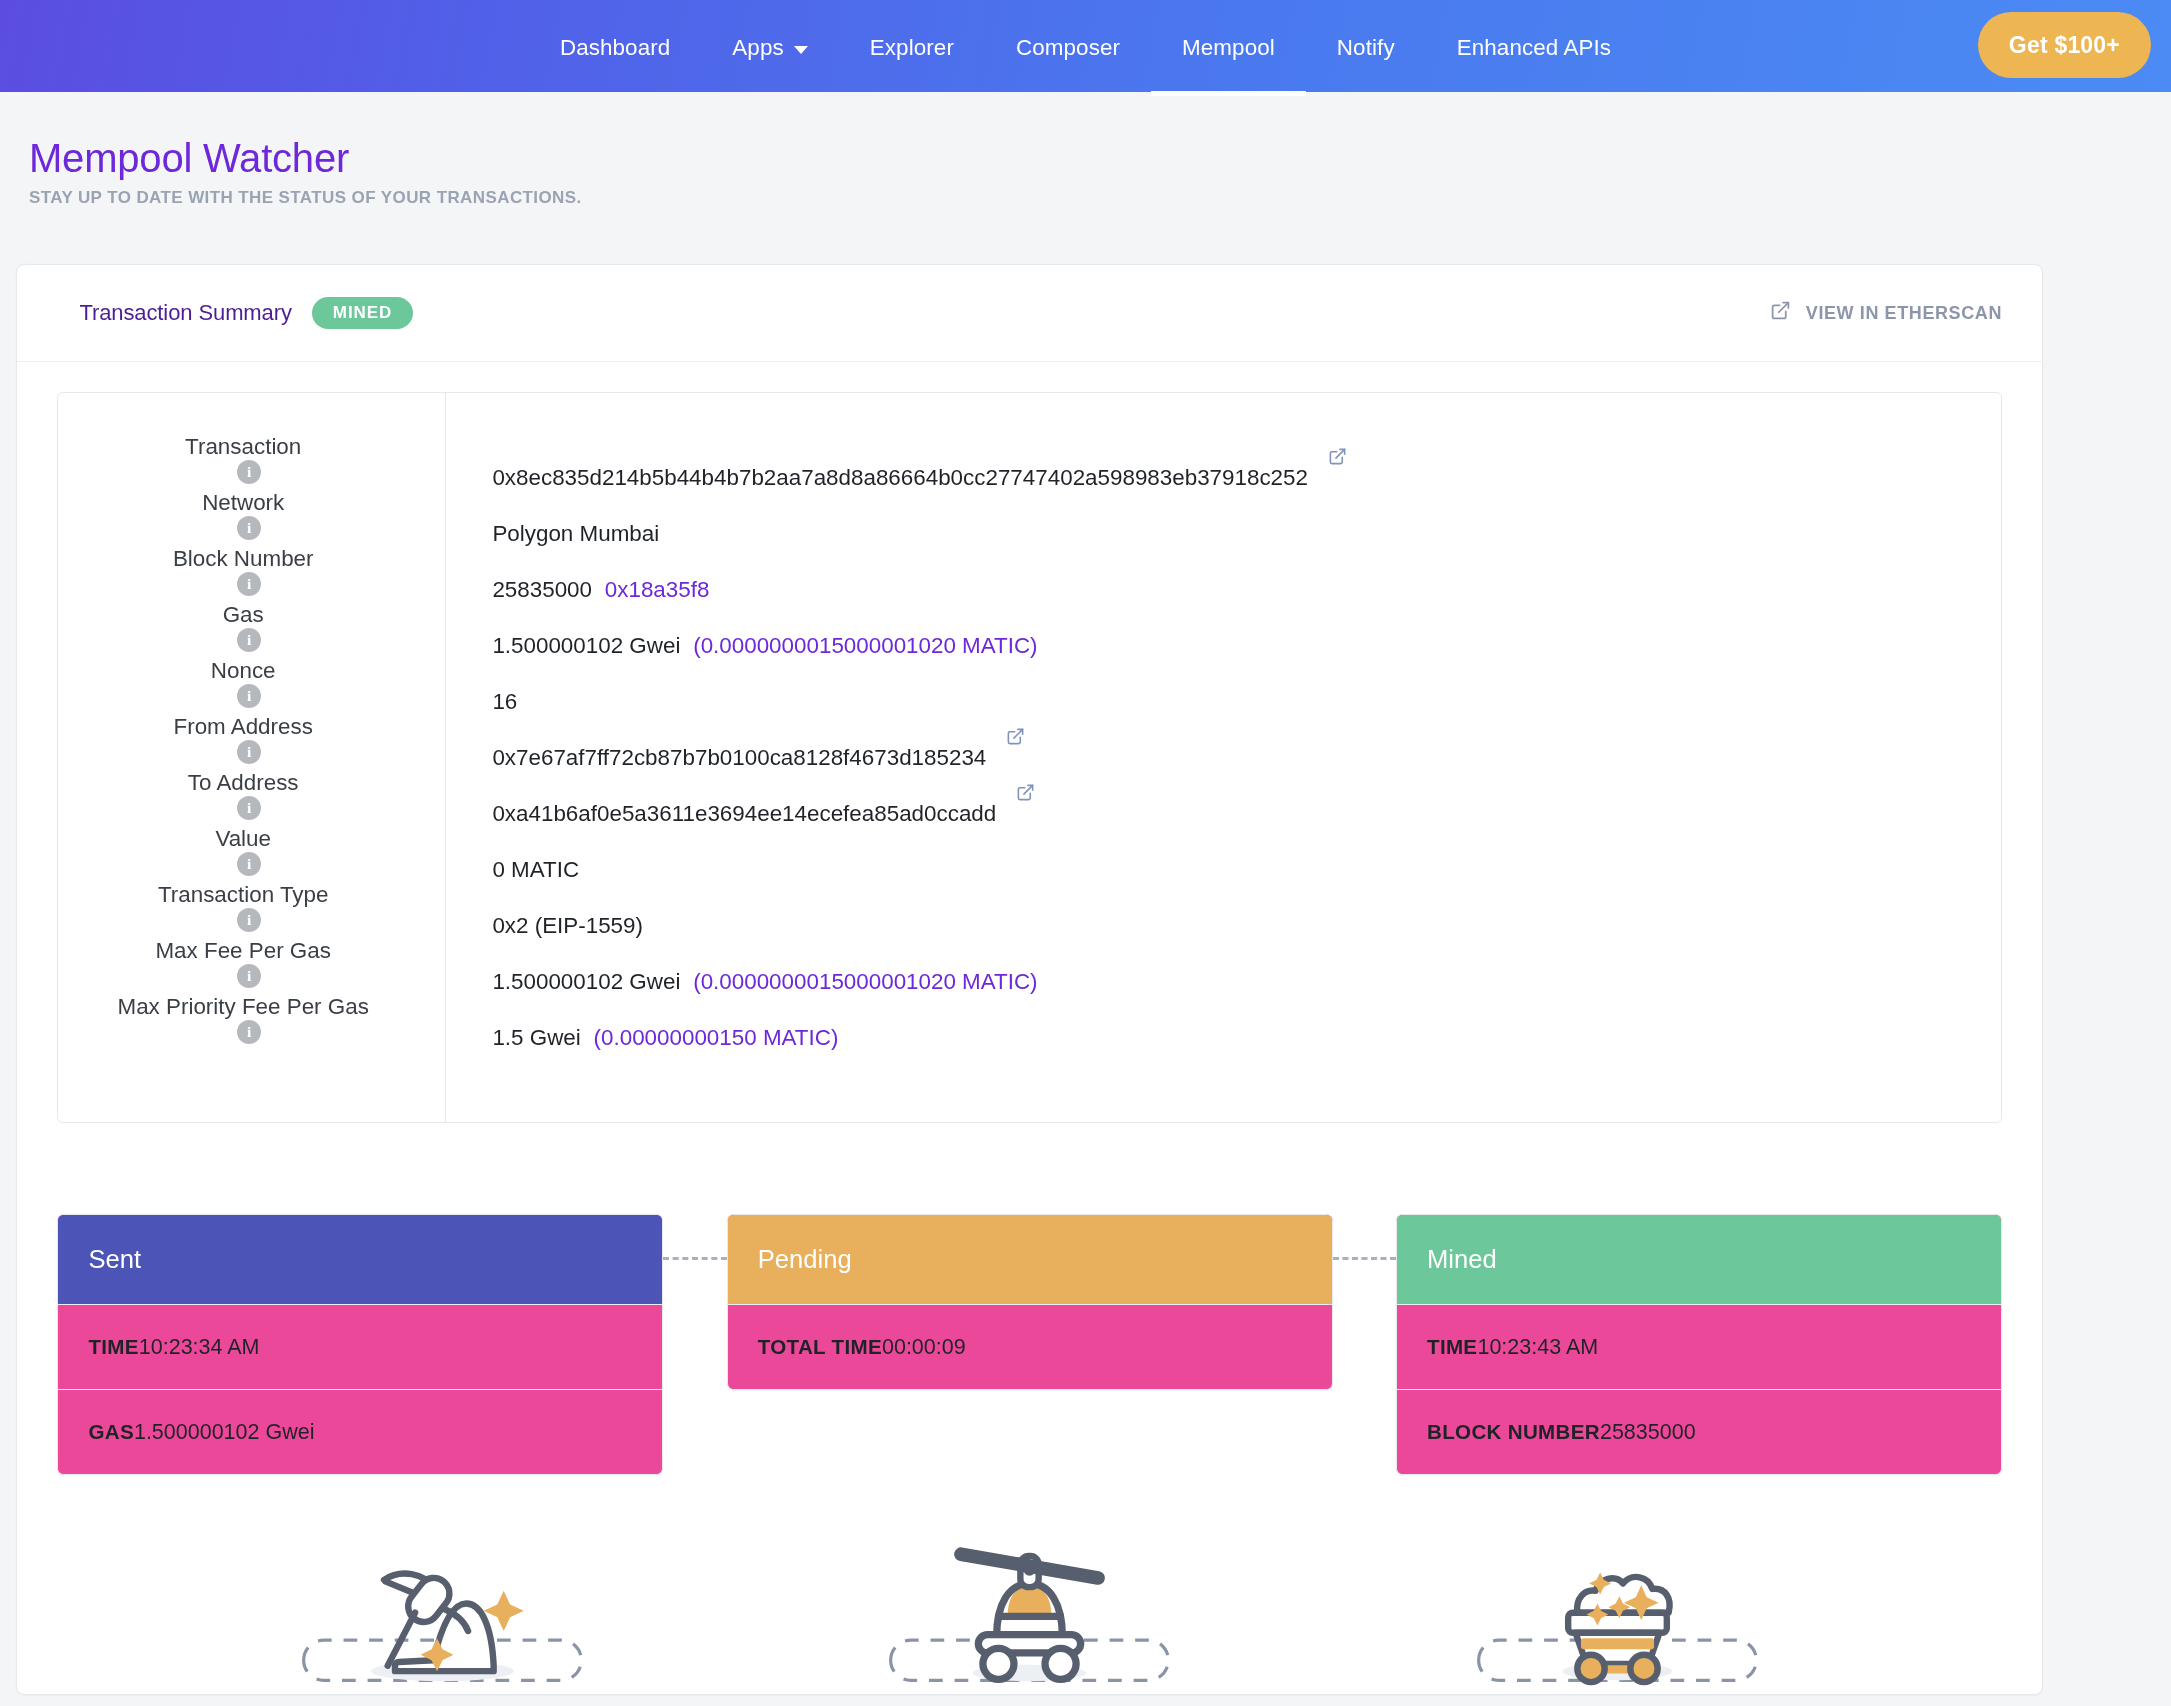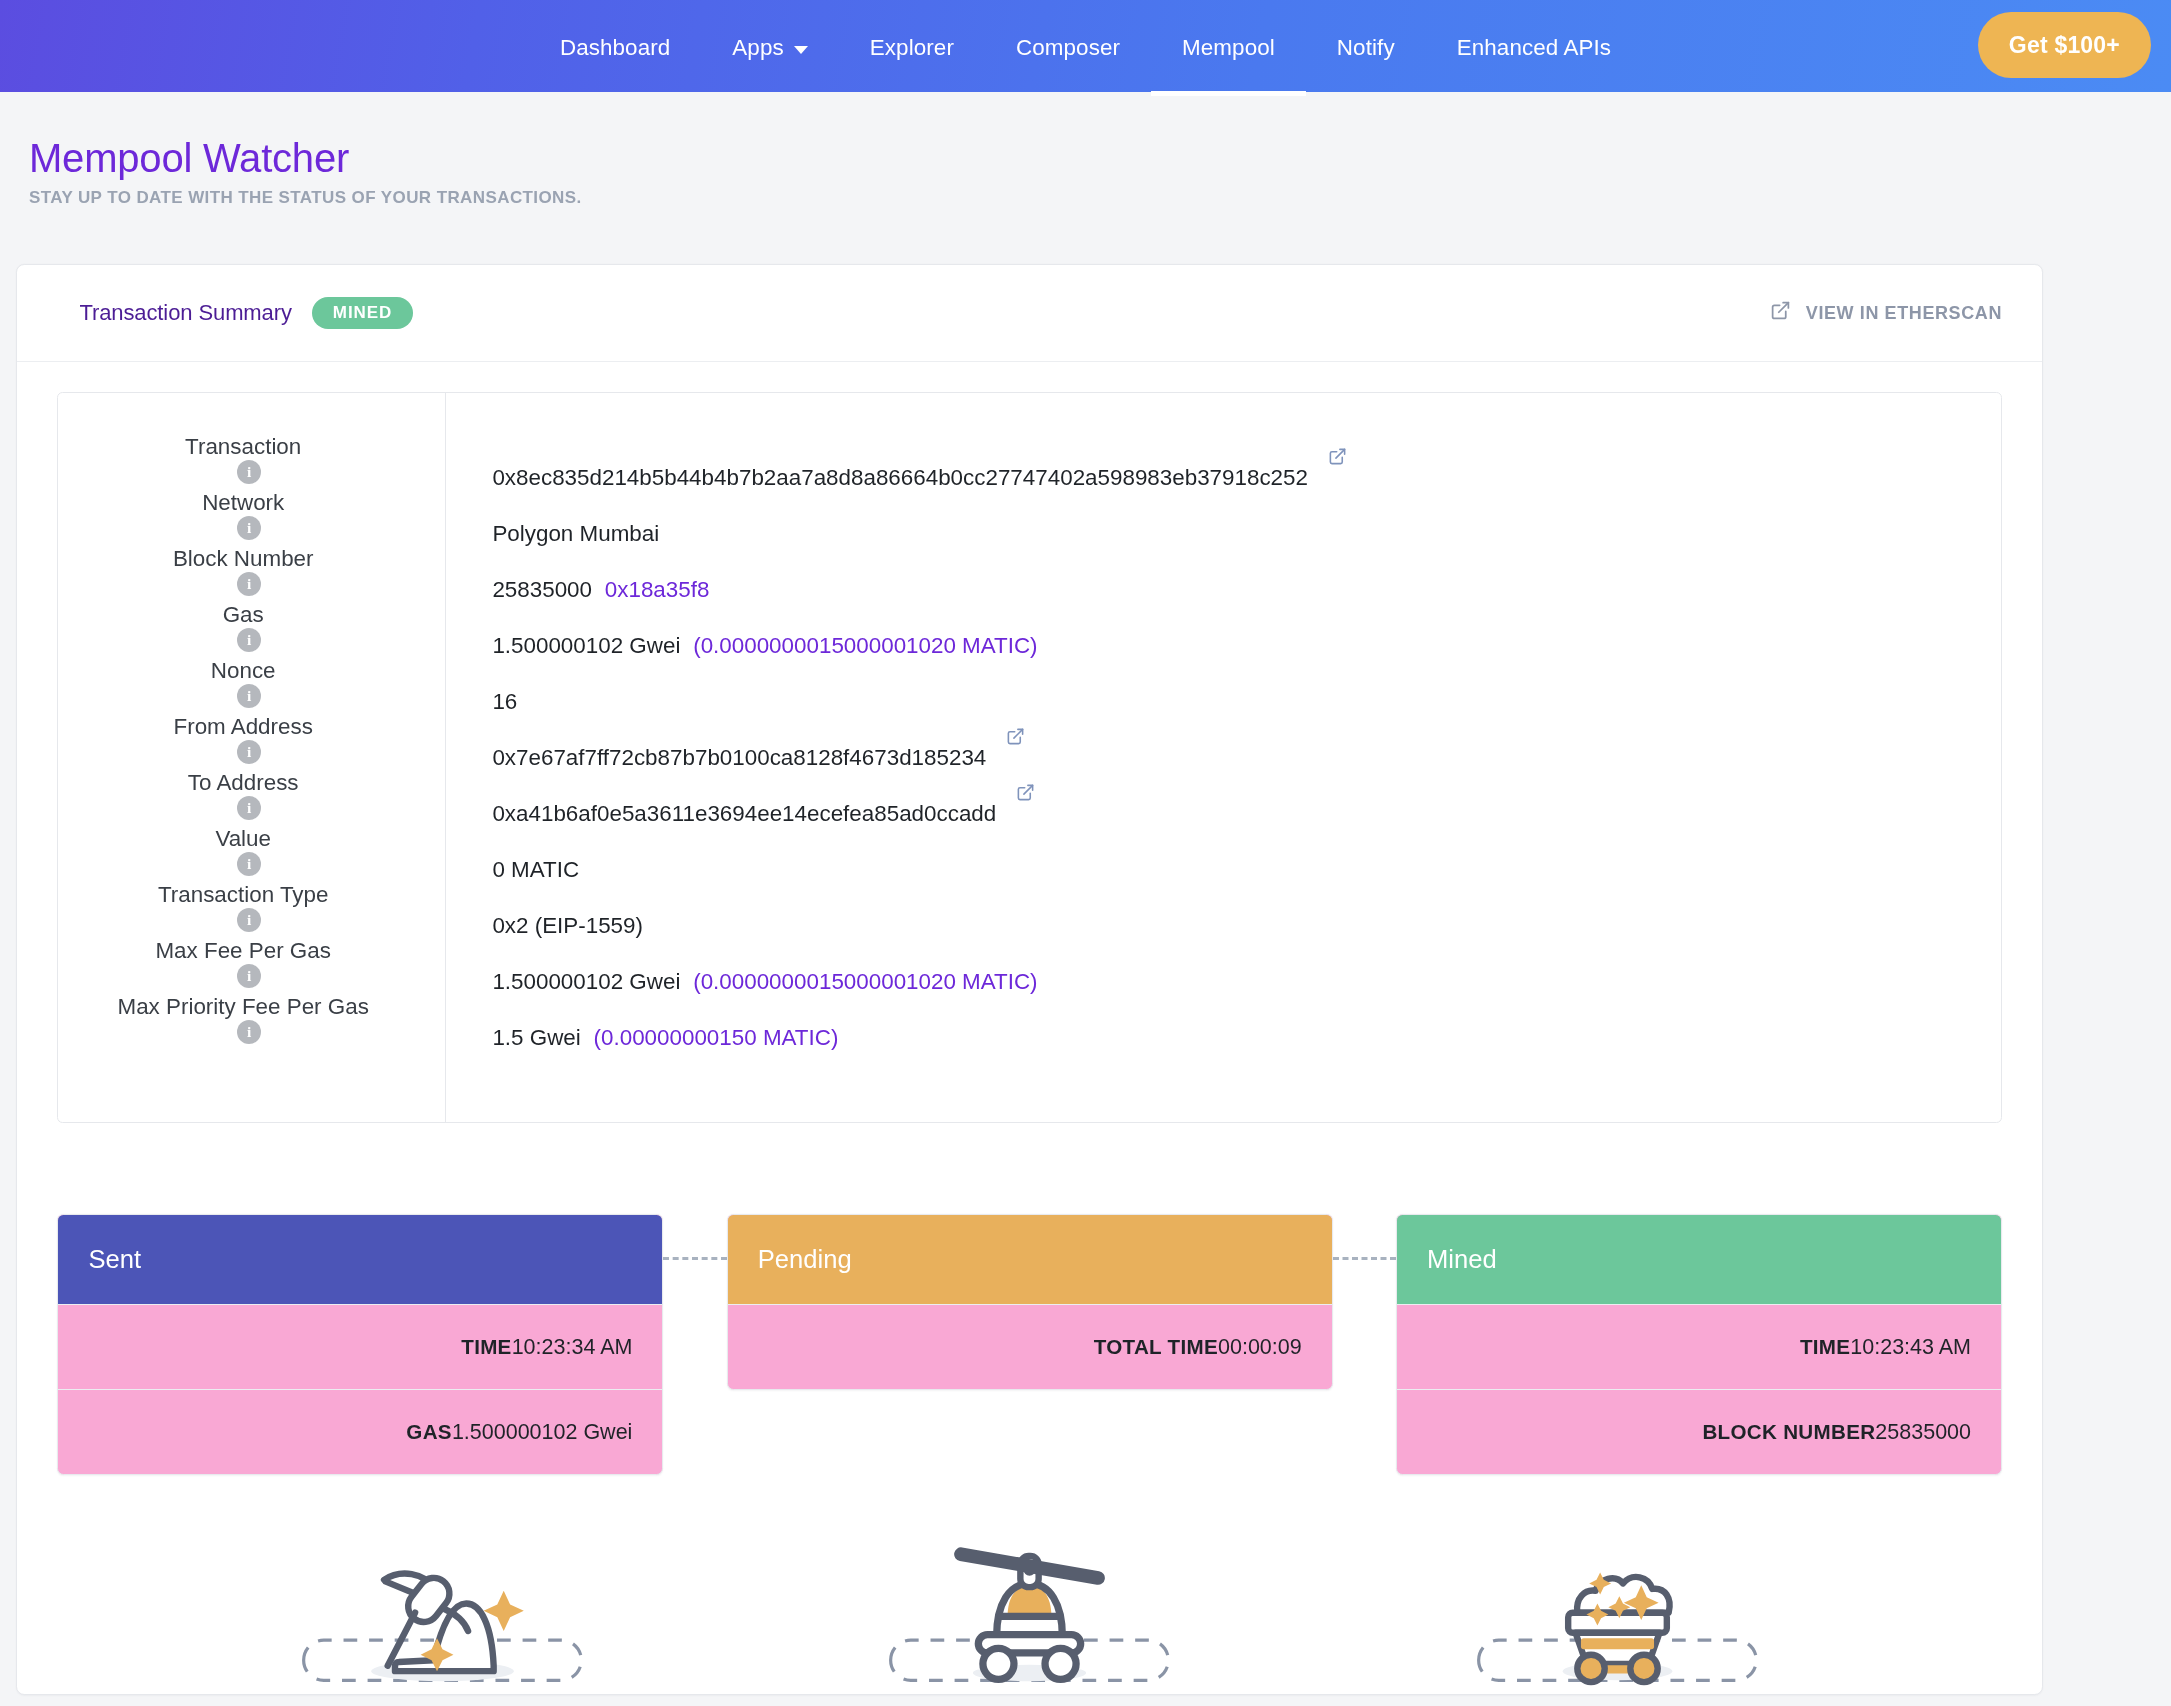--- a/index.html
+++ b/index.html
@@ -207,42 +207,42 @@
   }
 
   
   .status-area {
     position: relative;
     margin: 51px 40px 0;
     display: flex;
     align-items: flex-start;
   }
   .scard {
-    background: #f9a8d4;
+    background: #ec4899;
     border: 0.9px solid #e8eaee;
     border-radius: 6.4px;
     box-shadow: 0 0.9px 1.8px rgba(16,24,40,.05);
     overflow: hidden;
     width: 606px;
     flex: 0 0 606px;
   }
   .scard-head {
     height: 89px;
     display: flex;
     align-items: center;
     padding: 0 30px;
     color: #ffffff;
     font-size: 25.6px;
     font-weight: 400;
   }
   .srow {
     height: 85px;
     display: flex;
     align-items: center;
-    justify-content: flex-end;
+    justify-content: flex-start;
     padding: 0 30px;
     border-top: 0.9px solid #eceef1;
   }
   .srow:first-of-type { border-top: none; }
   .srow-k {
     font-size: 20.6px;
     font-weight: 700;
     color: #1f2328;
     letter-spacing: 0.3px;
   }

